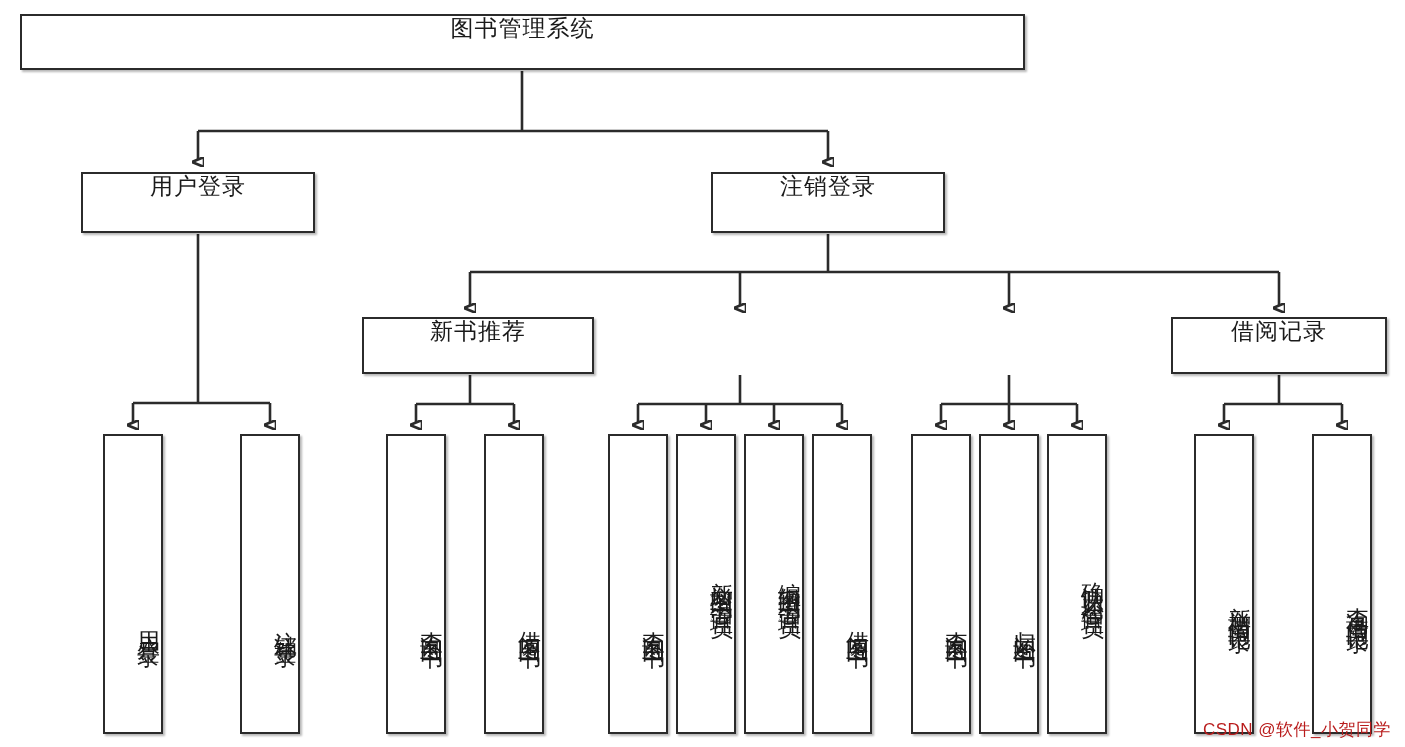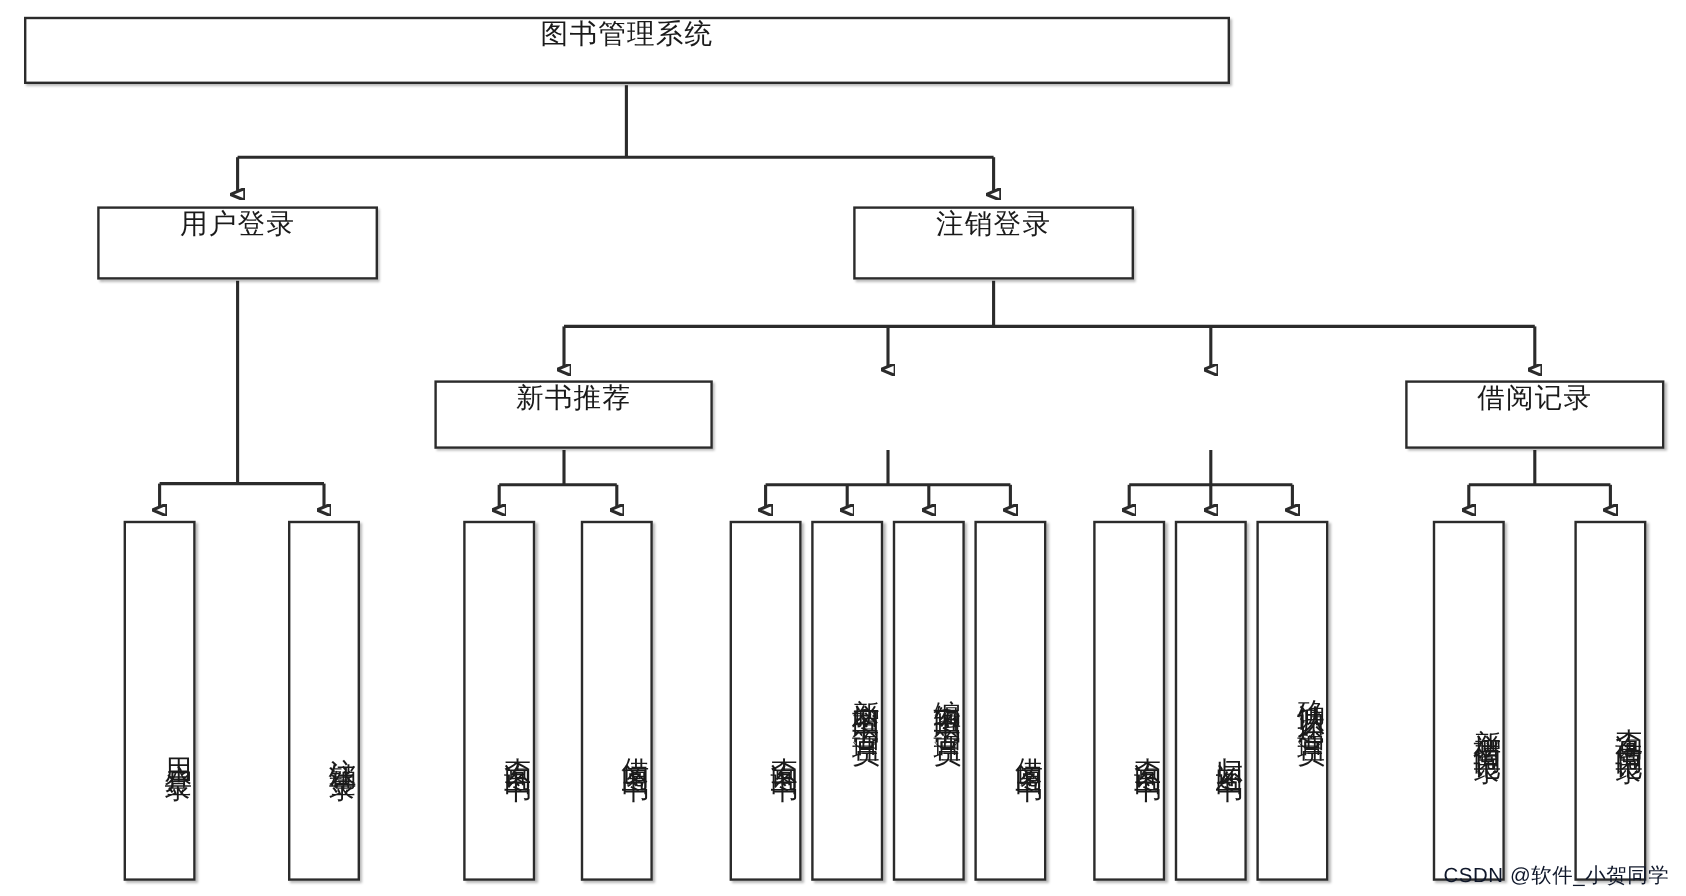--- a/index.html
+++ b/index.html
@@ -56,21 +56,21 @@
   }
   svg#edges line, svg#edges path{
     stroke:#2b2b2b;
     stroke-width:2.6;
     fill:none;
   }
   .watermark{
     position:absolute;
     right:14px;bottom:6px;
     font-size:17px;
-    color:#0f172a;
+    color:#b91c1c;
     letter-spacing:0.5px;
     white-space:nowrap;
     user-select:none;
   }
 </style>
 </head>
 <body>
 
 <div id="diagram-root">
 

